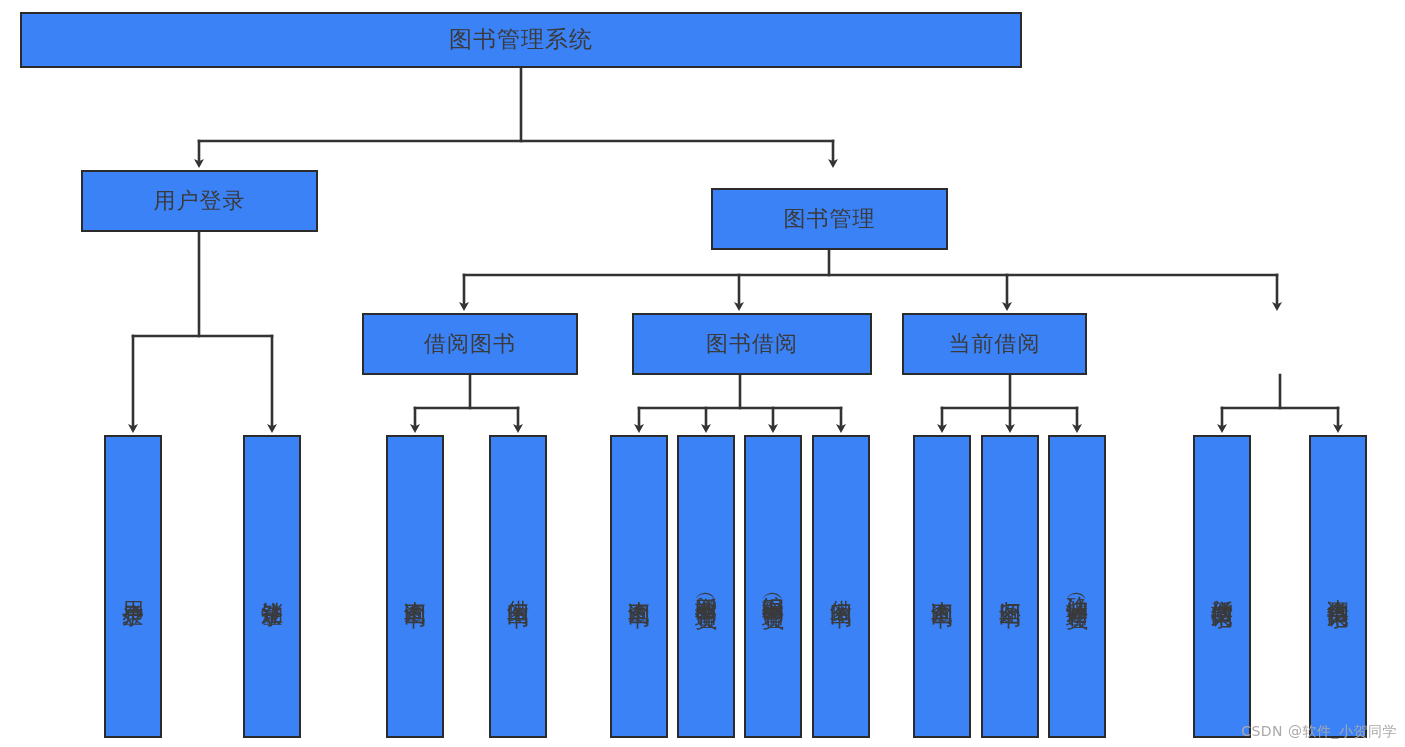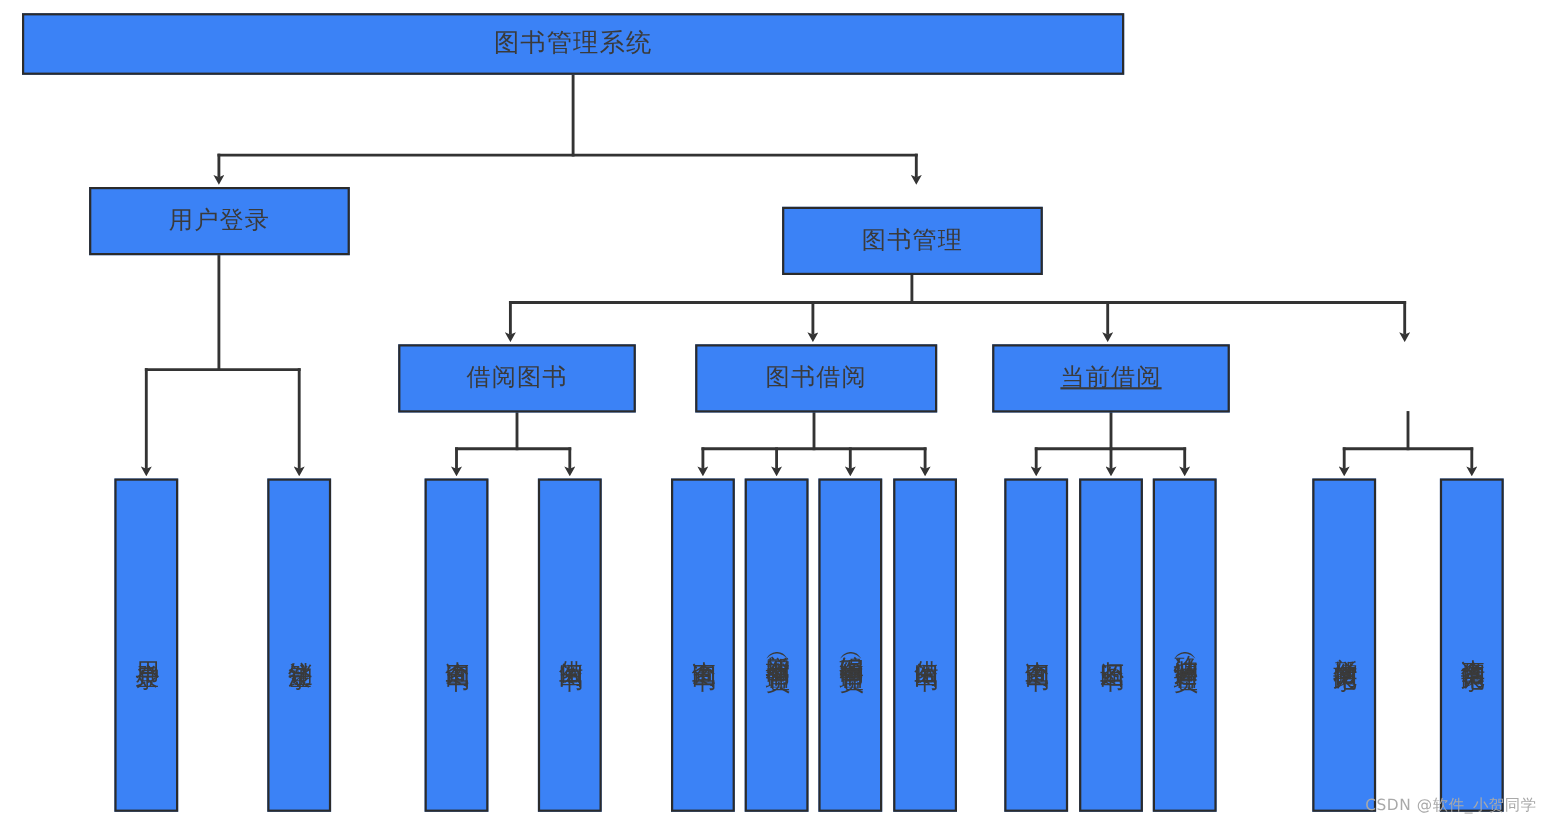--- a/index.html
+++ b/index.html
@@ -129,25 +129,25 @@
   </div>
 
   <div class="node h" style="left:711px; top:188px; width:237px; height:62px;align-items:center;">
     <span>图书管理</span>
   </div>
 
   <div class="node h" style="left:362px; top:313px; width:216px; height:62px;">
     <span>借阅图书</span>
   </div>
 
-  <div class="node h" style="left:632px; top:313px; width:220px; height:62px;">
+  <div class="node h" style="left:632px; top:313px; width:240px; height:62px;">
     <span>图书借阅</span>
   </div>
 
-  <div class="node h" style="left:902px; top:313px; width:216px; height:62px;text-decoration:underline;">
+  <div class="node h" style="left:902px; top:313px; width:185px; height:62px;">
     <span>当前借阅</span>
   </div>
 
 
   <div class="node v" style="left:104px; top:435px; width:58px; height:303px;">
     <span class="vtext">用户登录</span>
   </div>
 
   <div class="node v" style="left:243px; top:435px; width:58px; height:303px;">
     <span class="vtext">注销登录</span>

